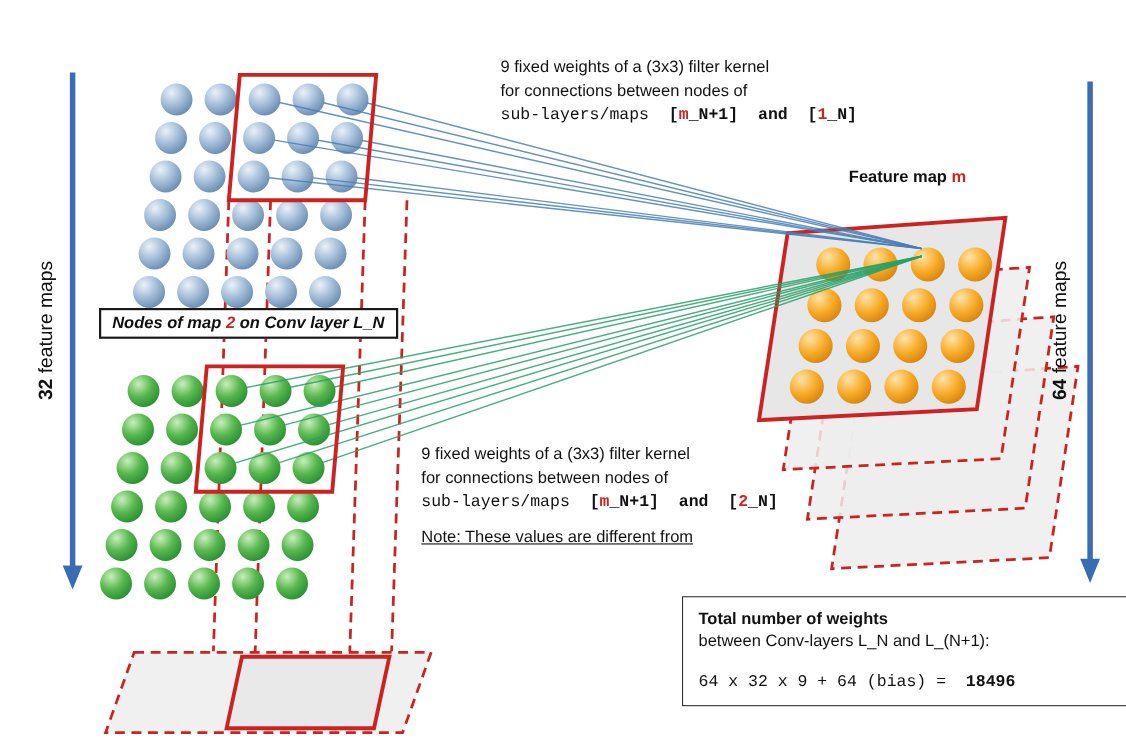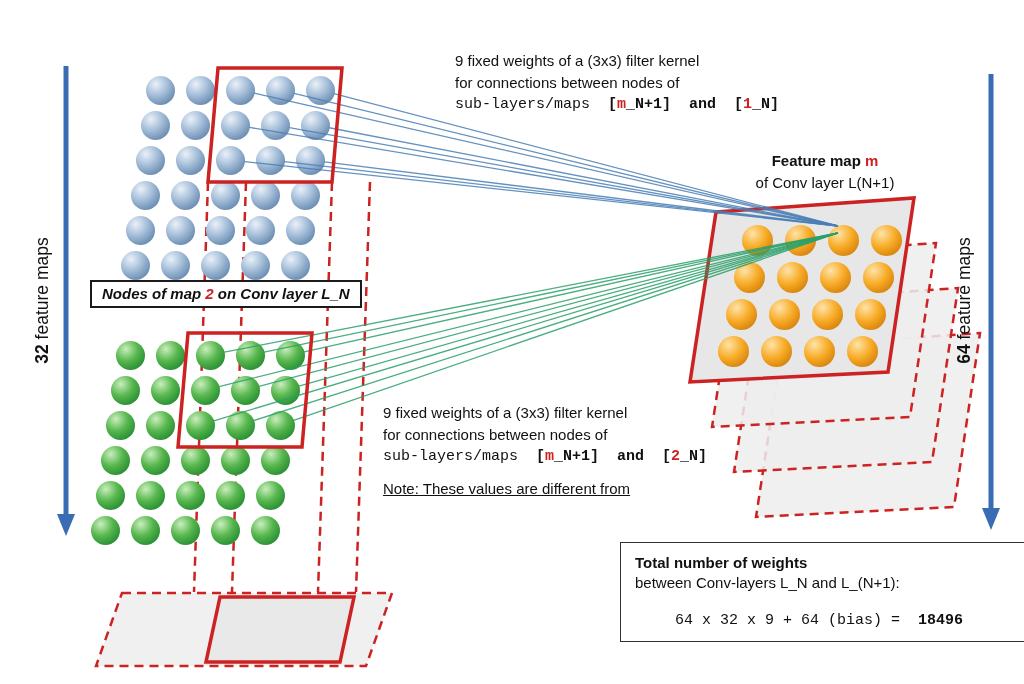--- a/index.html
+++ b/index.html
@@ -180,34 +180,33 @@
   </div>
 
   <div class="txt body-text" style="left:455px; top:50px; width:340px;">
     <div>9 fixed weights of a (3x3) filter kernel</div>
     <div>for connections between nodes of</div>
     <div class="pre"><span>sub-layers/maps  </span><span class="b">[</span><span class="b red">m</span><span class="b">_N+1]  and  [</span><span class="b red">1</span><span class="b">_N]</span></div>
   </div>
 
   <div class="txt body-text" style="left:715px; top:150px; width:220px; text-align:center;">
     <div><span class="b">Feature map </span><span class="b red">m</span></div>
-    <div>of Conv layer L(N+1)</div>
   </div>
 
   <div class="txt body-text" style="left:383px; top:402px; width:340px;">
     <div>9 fixed weights of a (3x3) filter kernel</div>
     <div>for connections between nodes of</div>
     <div class="pre"><span>sub-layers/maps  </span><span class="b">[</span><span class="b red">m</span><span class="b">_N+1]  and  [</span><span class="b red">2</span><span class="b">_N]</span></div>
     <div style="margin-top:11px;text-decoration:underline;">Note: These values are different from</div>
   </div>
 
   <div class="total-box" style="left:620px; top:542px; width:410px;padding-left:14px;">
     <div class="b">Total number of weights</div>
     <div>between Conv-layers L_N and L_(N+1):</div>
-    <div class="pre" style="margin-top:17px;margin-left:40px;"><span>64 x 32 x 9 + 64 (bias) =  </span><span class="b">18496</span></div>
+    <div class="pre" style="margin-top:17px;"><span>64 x 32 x 9 + 64 (bias) =  </span><span class="b">18496</span></div>
   </div>
 
   <div class="vlabel" style="left:-38px; top:290px; width:160px; transform:rotate(-90deg);">
     <span class="b">32</span><span> feature maps</span>
   </div>
   <div class="vlabel" style="left:884px; top:290px; width:160px; transform:rotate(-90deg);">
     <span class="b">64</span><span> feature maps</span>
   </div>
 
 </div>

